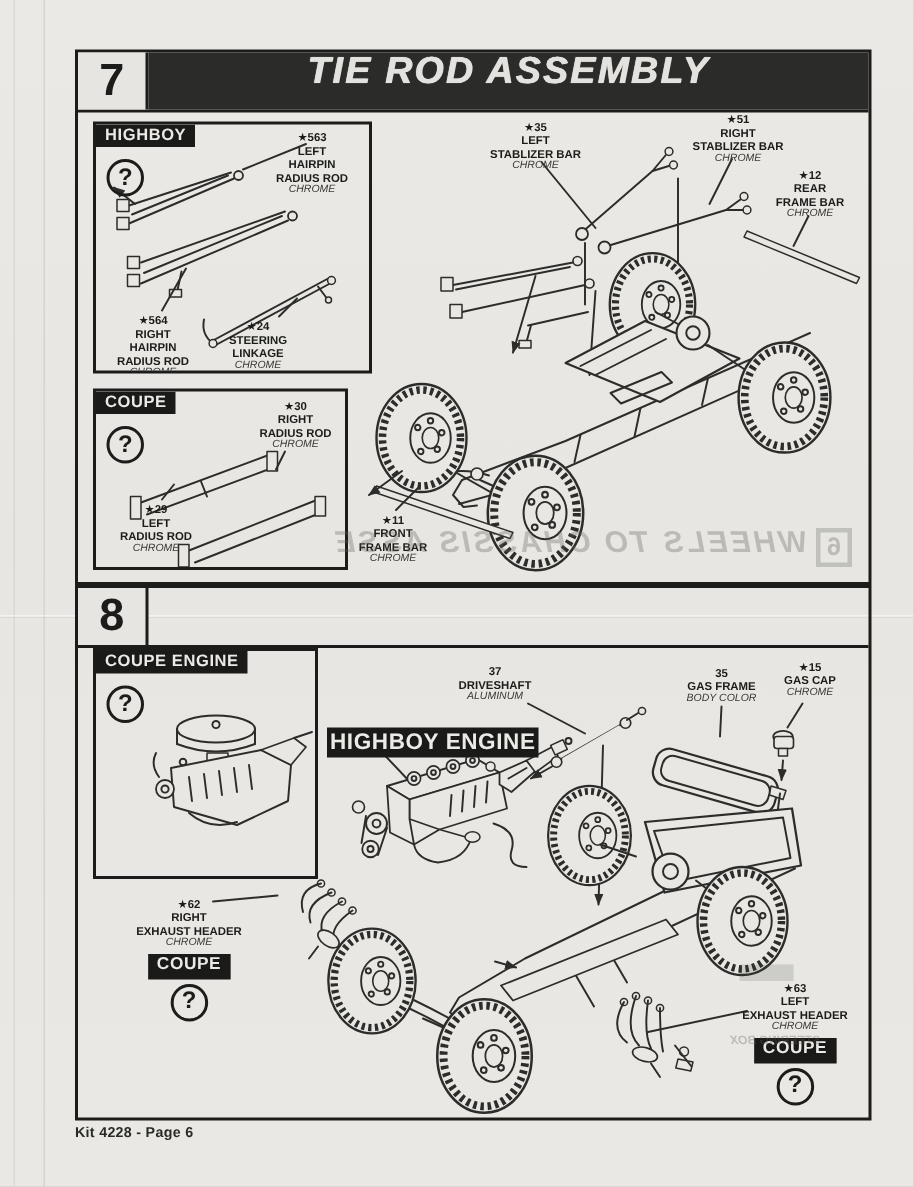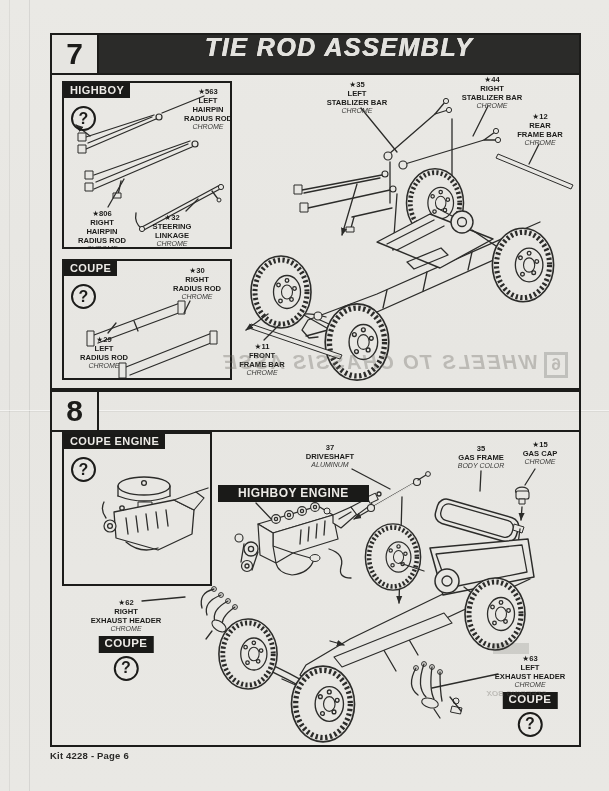--- a/index.html
+++ b/index.html
@@ -9,21 +9,21 @@
 .crease-v{position:absolute;top:0;bottom:0;width:1px;background:rgba(0,0,0,0.06)}
 .crease-h{position:absolute;left:0;right:0;height:1px;background:rgba(255,255,255,0.5);box-shadow:0 1px 0 rgba(0,0,0,0.05)}
 .section{position:absolute;border:2.5px solid #1c1c1a}
 .s-header{display:flex;height:40px;border-bottom:2.5px solid #1c1c1a}
 .s-num{width:47px;background:#e6e5e1;border-right:2.5px solid #1c1c1a;display:flex;align-items:center;justify-content:center;font-size:30px;font-weight:700;color:#1c1c1a}
 .s-bar{flex:1;background:#2b2b29;color:#e3e2de;display:flex;align-items:center;justify-content:center;font-style:italic;font-weight:700;font-size:25px;letter-spacing:1.5px;padding-bottom:14px;text-shadow:0 0 .6px currentColor,.5px 0 0 currentColor}
 .s-content{position:relative;height:calc(100% - 42.5px);overflow:hidden}
 .inset{position:absolute;border:2.3px solid #1c1c1a;overflow:hidden}
 .tab{background:#1a1a18;color:#eceae6;font-weight:700;font-size:11px;letter-spacing:.4px;padding:1px 6px 2px;display:inline-block;white-space:nowrap}
 .inset>.tab{position:absolute;left:0;top:0}
-.tab-abs{position:absolute;font-size:12px;padding:1px 20px 2px}
+.tab-abs{position:absolute;font-size:15px;padding:1px 2px 2px}
 .help{width:25px;height:25px;border:2.4px solid #1c1c1a;border-radius:50%;display:flex;align-items:center;justify-content:center;font-size:16px;font-weight:700;color:#1c1c1a;background:transparent}
 .inset>.help{position:absolute;left:7px;top:23px}
 .plabel{position:absolute;transform:translateX(-50%);text-align:center;color:#1c1c1a;line-height:1.2;white-space:pre;display:flex;flex-direction:column;align-items:center}
 .pnum,.pname{font-size:7.6px;font-weight:700}
 .pfinish{font-size:7px;font-style:italic;font-weight:400;color:#3a3a38}
 .plabel .tab{margin-top:2px;font-size:11.5px}
 .plabel .help{margin-top:3px;width:25px;height:25px}
 svg.art{position:absolute;left:0}
 .ghost{position:absolute;transform:scaleX(-1);font-style:italic;font-weight:700;color:rgba(95,93,88,.32);pointer-events:none;white-space:nowrap}
 .ghost-six{position:absolute;width:24px;height:26px;border:3px solid rgba(95,93,88,.28);display:flex;align-items:center;justify-content:center;font-weight:700;font-size:17px;transform:scaleX(-1);color:rgba(95,93,88,.32);pointer-events:none}
@@ -121,21 +121,21 @@
         </g>
 
         <path d="M199,252 L290,283 L288,287 L197,256 Z" class="fl" stroke-width="1"></path>
         <path d="M212,268 L228,252" class="ln" stroke-width="1.1"></path>
 
         <path d="M309,36 L345,80" class="ln" stroke-width="1.1"></path>
         <path d="M436,34 L421,64" class="ln" stroke-width="1.1"></path>
         <path d="M216,242 L194,258" class="ln" stroke-width="1.5" marker-end="url(#ah7)"></path>
       </svg>
 
-      <div class="inset" style="left:10px;top:6px;width:170px;height:168px">
+      <div class="inset" style="left:10px;top:6px;width:186px;height:168px">
         <svg width="166" height="164" viewBox="0 0 166 164" style="position:absolute;left:0;top:0">
           <defs>
               <marker id="ahh" markerWidth="9" markerHeight="8" refX="7.2" refY="3.5" orient="auto" markerUnits="userSpaceOnUse">
                 <path d="M0,.4 L8,3.5 L0,6.6 Z" fill="#2c2c2a"></path>
               </marker>
             </defs>
           <path d="M26,53 L12,42" class="ln" stroke-width="1.6" marker-end="url(#ahh)"></path>
           <path d="M22,54 L90,32 M22,66 L92,36" class="ln" stroke-width="1.4"></path>
           <path d="M24,60 L88,34" class="ln" stroke-width=".8"></path>
           <circle cx="95" cy="34" r="3" class="fl" stroke-width="1.2"></circle>
@@ -161,28 +161,28 @@
         <div class="tab">HIGHBOY</div>
         <div class="help">?</div>
         <div class="plabel" style="left:144px;top:4px">
           <div class="pnum">★563</div>
           <div class="pname">LEFT
 HAIRPIN
 RADIUS ROD</div>
           <div class="pfinish">CHROME</div>
         </div>
         <div class="plabel" style="left:38px;top:126px">
-          <div class="pnum">★806</div>
+          <div class="pnum">★564</div>
           <div class="pname">RIGHT
 HAIRPIN
 RADIUS ROD</div>
           <div class="pfinish">CHROME</div>
         </div>
         <div class="plabel" style="left:108px;top:130px">
-          <div class="pnum">★32</div>
+          <div class="pnum">★24</div>
           <div class="pname">STEERING
 LINKAGE</div>
           <div class="pfinish">CHROME</div>
         </div>
       </div>
 
       <div class="inset" style="left:10px;top:184px;width:170px;height:121px">
         <svg width="166" height="117" viewBox="0 0 166 117" style="position:absolute;left:0;top:0">
           <path d="M30,74 L116,42 M34,82 L120,50" class="ln" stroke-width="2"></path>
           <rect x="23" y="70" width="7" height="15" class="fl" stroke-width="1"></rect>
@@ -210,21 +210,21 @@
         </div>
       </div>
 
       <div class="plabel" style="left:305px;top:5px">
         <div class="pnum">★35</div>
         <div class="pname">LEFT
 STABLIZER BAR</div>
         <div class="pfinish">CHROME</div>
       </div>
       <div class="plabel" style="left:440px;top:0px">
-        <div class="pnum">★44</div>
+        <div class="pnum">★51</div>
         <div class="pname">RIGHT
 STABLIZER BAR</div>
         <div class="pfinish">CHROME</div>
       </div>
       <div class="plabel" style="left:488px;top:37px">
         <div class="pnum">★12</div>
         <div class="pname">REAR
 FRAME BAR</div>
         <div class="pfinish">CHROME</div>
       </div>

